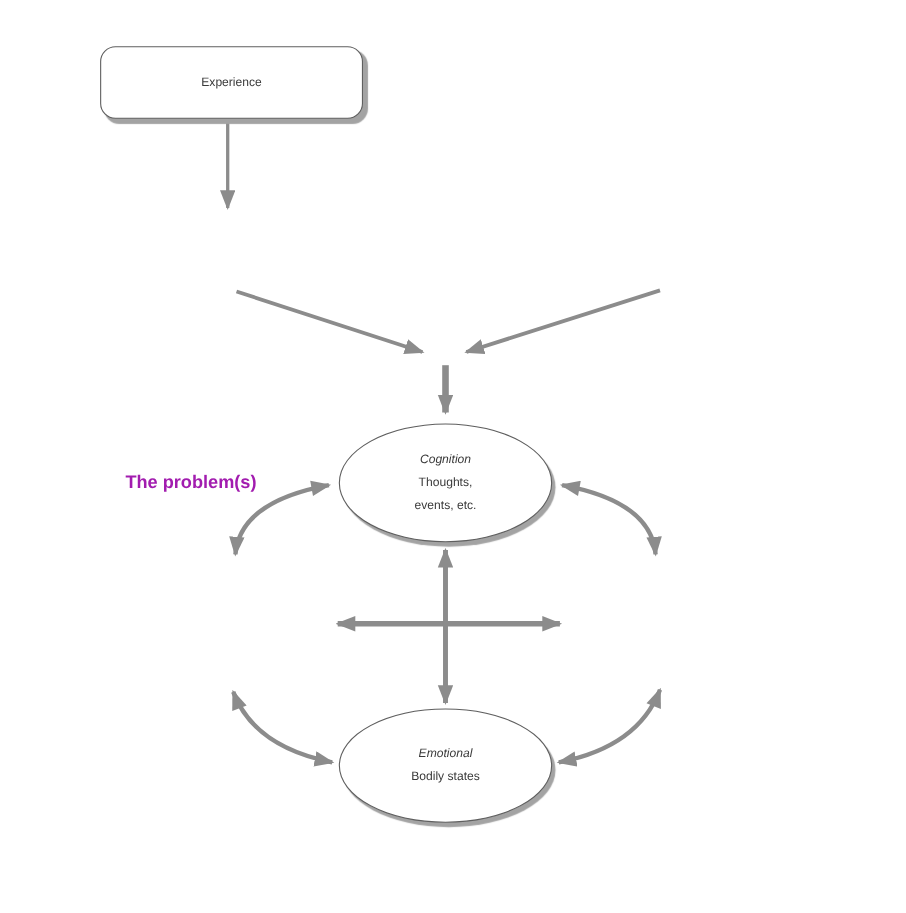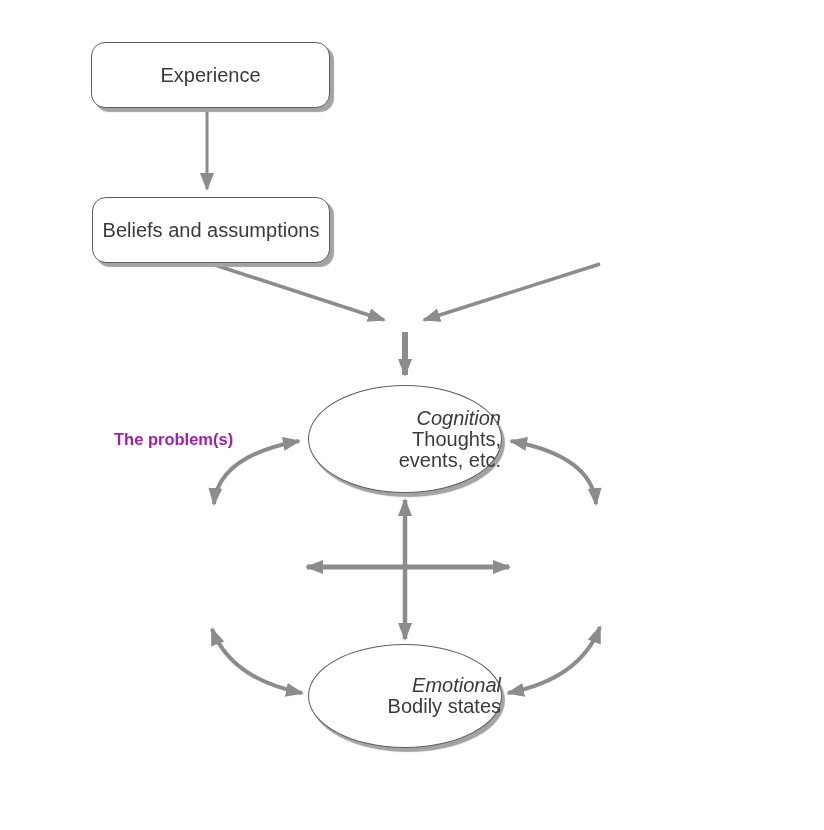--- a/index.html
+++ b/index.html
@@ -19,33 +19,32 @@
   }
   .node {
     position: absolute;
     background: #ffffff;
     border: 1.6px solid #5f5f5f;
     display: flex;
     flex-direction: column;
     align-items: center;
     justify-content: center;
     text-align: center;
-    font-size: 20px;
+    font-size: 11px;
     line-height: 21px;
     color: #3a3a3a;
     box-sizing: border-box;
   }
   .rect {
     border-radius: 14px;
     box-shadow: 4px 4px 1px #a3a3a3;
   }
   .ellipse {
     border-radius: 50%;
     box-shadow: 3px 4px 1px #a3a3a3;
-    align-items: flex-end;
   }
   .ellipse .title { font-style: italic; }
   #node-experience { left: 91px;  top: 42px;  width: 239px; height: 66px; }
   #node-beliefs    { left: 92px;  top: 197px; width: 238px; height: 66px; }
   #node-critical   { left: 482px; top: 196px; width: 240px; height: 66px; }
   #node-cognition  { left: 308px; top: 385px; width: 194px; height: 108px; }
   #node-behaviour  { left: 101px; top: 511px; width: 200px; height: 114px; }
   #node-affect     { left: 514px; top: 513px; width: 196px; height: 110px; }
   #node-physiology { left: 308px; top: 644px; width: 194px; height: 104px; }
   .problem-label {
@@ -93,23 +92,20 @@
     <path d="M299,441 Q218,456 214,504" stroke="#8c8c8c" stroke-width="4" fill="none" marker-start="url(#mS)" marker-end="url(#mE)"></path>
     <path d="M511,441 Q592,456 596,504" stroke="#8c8c8c" stroke-width="4" fill="none" marker-start="url(#mS)" marker-end="url(#mE)"></path>
     <path d="M212,629 Q231,679 302,693" stroke="#8c8c8c" stroke-width="4" fill="none" marker-start="url(#mS)" marker-end="url(#mE)"></path>
     <path d="M600,627 Q580,679 508,693" stroke="#8c8c8c" stroke-width="4" fill="none" marker-start="url(#mS)" marker-end="url(#mE)"></path>
   </svg>
 
   <div class="node rect" id="node-experience">
     <span>Experience</span>
   </div>
 
-  <div class="node rect" id="node-beliefs">
-    <span>Beliefs and assumptions</span>
-  </div>
 
 
   <div class="node ellipse" id="node-cognition">
     <span class="title">Cognition</span>
     <span>Thoughts,</span>
     <span>events, etc.</span>
   </div>
 
 
 

